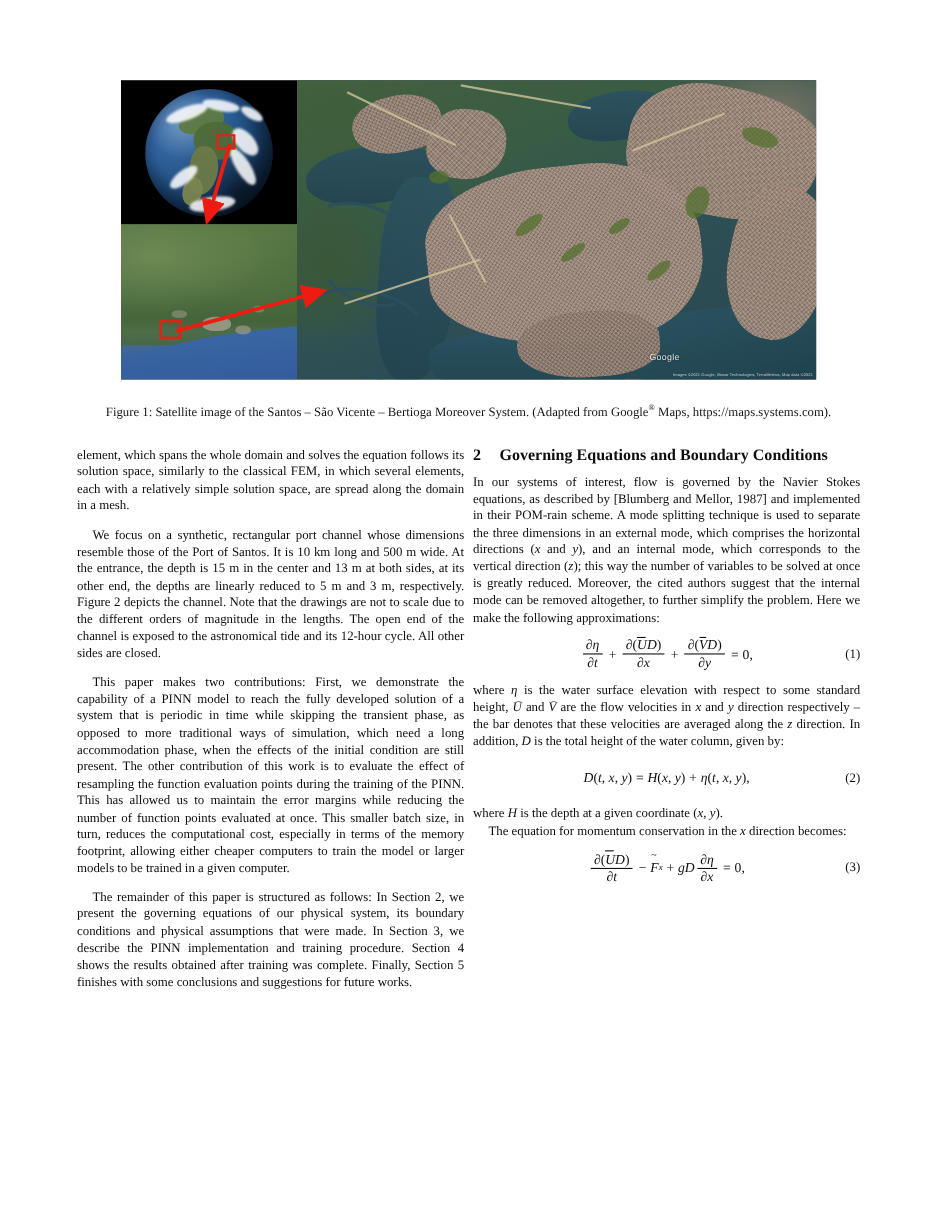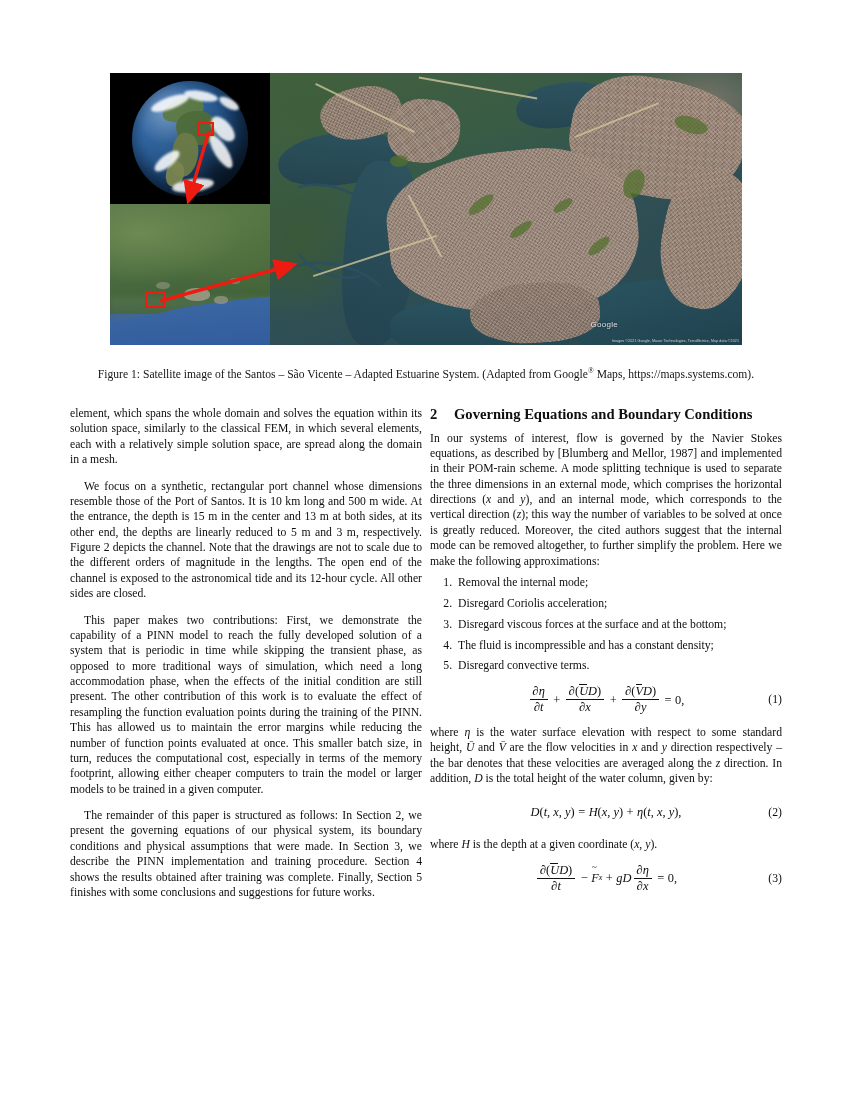--- a/index.html
+++ b/index.html
@@ -496,46 +496,39 @@
           </defs>
           <line x1="99" y1="58" x2="79" y2="126" stroke="#ee1c10" stroke-width="3.4" marker-end="url(#ah)"></line>
           <line x1="50" y1="228" x2="182" y2="192" stroke="#ee1c10" stroke-width="3.4" marker-end="url(#ah)"></line>
         </svg>
       </div>
 
     </div>
   </div>
 
   <div class="caption">
-    <span>Figure 1: Satellite image of the Santos – São Vicente – Adapted Estuarine System. (Adapted from Google</span><sup>®</sup><span> Maps, https://maps.systems.com).</span>
+    <span>Figure 1: Satellite image of the Santos – São Vicente – Bertioga Moreover System. (Adapted from Google</span><sup>®</sup><span> Maps, https://maps.systems.com).</span>
   </div>
 
   <div class="col col-left">
-    <p class="noindent">element, which spans the whole domain and solves the equation within its solution space, similarly to the classical FEM, in which several elements, each with a relatively simple solution space, are spread along the domain in a mesh.</p>
+    <p class="noindent">element, which spans the whole domain and solves the equation follows its solution space, similarly to the classical FEM, in which several elements, each with a relatively simple solution space, are spread along the domain in a mesh.</p>
     <p>We focus on a synthetic, rectangular port channel whose dimensions resemble those of the Port of Santos. It is 10 km long and 500 m wide. At the entrance, the depth is 15 m in the center and 13 m at both sides, at its other end, the depths are linearly reduced to 5 m and 3 m, respectively. Figure 2 depicts the channel. Note that the drawings are not to scale due to the different orders of magnitude in the lengths. The open end of the channel is exposed to the astronomical tide and its 12-hour cycle. All other sides are closed.</p>
     <p>This paper makes two contributions: First, we demonstrate the capability of a PINN model to reach the fully developed solution of a system that is periodic in time while skipping the transient phase, as opposed to more traditional ways of simulation, which need a long accommodation phase, when the effects of the initial condition are still present. The other contribution of this work is to evaluate the effect of resampling the function evaluation points during the training of the PINN. This has allowed us to maintain the error margins while reducing the number of function points evaluated at once. This smaller batch size, in turn, reduces the computational cost, especially in terms of the memory footprint, allowing either cheaper computers to train the model or larger models to be trained in a given computer.</p>
     <p>The remainder of this paper is structured as follows: In Section 2, we present the governing equations of our physical system, its boundary conditions and physical assumptions that were made. In Section 3, we describe the PINN implementation and training procedure. Section 4 shows the results obtained after training was complete. Finally, Section 5 finishes with some conclusions and suggestions for future works.</p>
   </div>
 
   <div class="col col-right">
 
     <h2 class="section">
       <span class="num">2</span>
       <span class="txt">Governing Equations and Boundary Conditions</span>
     </h2>
 
     <p class="noindent"><span>In our systems of interest, flow is governed by the Navier Stokes equations, as described by [Blumberg and Mellor, 1987] and implemented in their POM-rain scheme. A mode splitting technique is used to separate the three dimensions in an external mode, which comprises the horizontal directions (</span><span class="mi">x</span><span> and </span><span class="mi">y</span><span>), and an internal mode, which corresponds to the vertical direction (</span><span class="mi">z</span><span>); this way the number of variables to be solved at once is greatly reduced. Moreover, the cited authors suggest that the internal mode can be removed altogether, to further simplify the problem. Here we make the following approximations:</span></p>
 
-    <ol class="approx">
-      <li>Removal the internal mode;</li>
-      <li>Disregard Coriolis acceleration;</li>
-      <li>Disregard viscous forces at the surface and at the bottom;</li>
-      <li>The fluid is incompressible and has a constant density;</li>
-      <li>Disregard convective terms.</li>
-    </ol>
 
 
     <div class="eq-row">
       <span class="eq-body">
         <span class="frac">
           <span class="top"><span class="mo" style="padding:0">∂</span><span class="mi">η</span></span>
           <span class="bar"></span>
           <span class="bot"><span class="mo" style="padding:0">∂</span><span class="mi">t</span></span>
         </span>
         <span class="mo">+</span>
@@ -560,20 +553,21 @@
 
     <div class="eq-row">
       <span class="eq-body">
         <span class="mi">D</span>(<span class="mi">t</span>,&nbsp;<span class="mi">x</span>,&nbsp;<span class="mi">y</span>)<span class="mo">=</span><span class="mi">H</span>(<span class="mi">x</span>,&nbsp;<span class="mi">y</span>)<span class="mo">+</span><span class="mi">η</span>(<span class="mi">t</span>,&nbsp;<span class="mi">x</span>,&nbsp;<span class="mi">y</span>),
       </span>
       <span class="eq-num">(2)</span>
     </div>
 
     <p class="noindent"><span>where </span><span class="mi">H</span><span> is the depth at a given coordinate (</span><span class="mi">x</span><span>, </span><span class="mi">y</span><span>).</span></p>
 
+    <p style="margin-top:0"><span>The equation for momentum conservation in the </span><span class="mi">x</span><span> direction becomes:</span></p>
 
     <div class="eq-row">
       <span class="eq-body">
         <span class="frac">
           <span class="top"><span class="mo" style="padding:0">∂</span>(<span class="mi ovl">U</span><span class="mi">D</span>)</span>
           <span class="bar"></span>
           <span class="bot"><span class="mo" style="padding:0">∂</span><span class="mi">t</span></span>
         </span>
         <span class="mo">−</span>
         <span class="mi tld">F</span>

